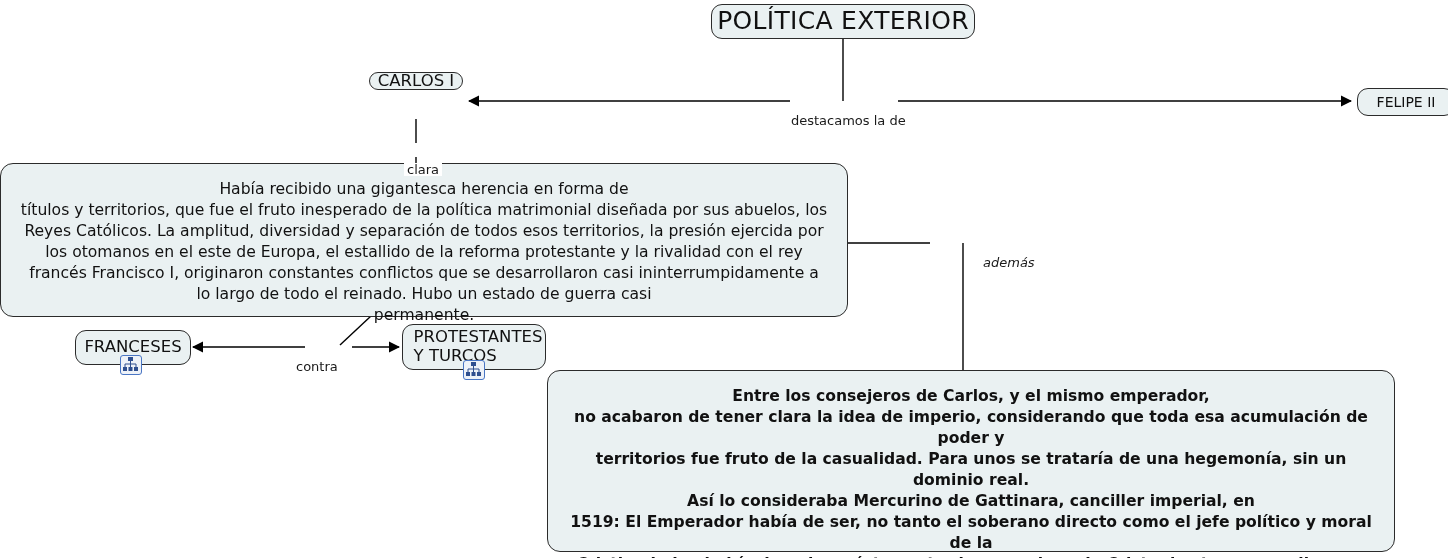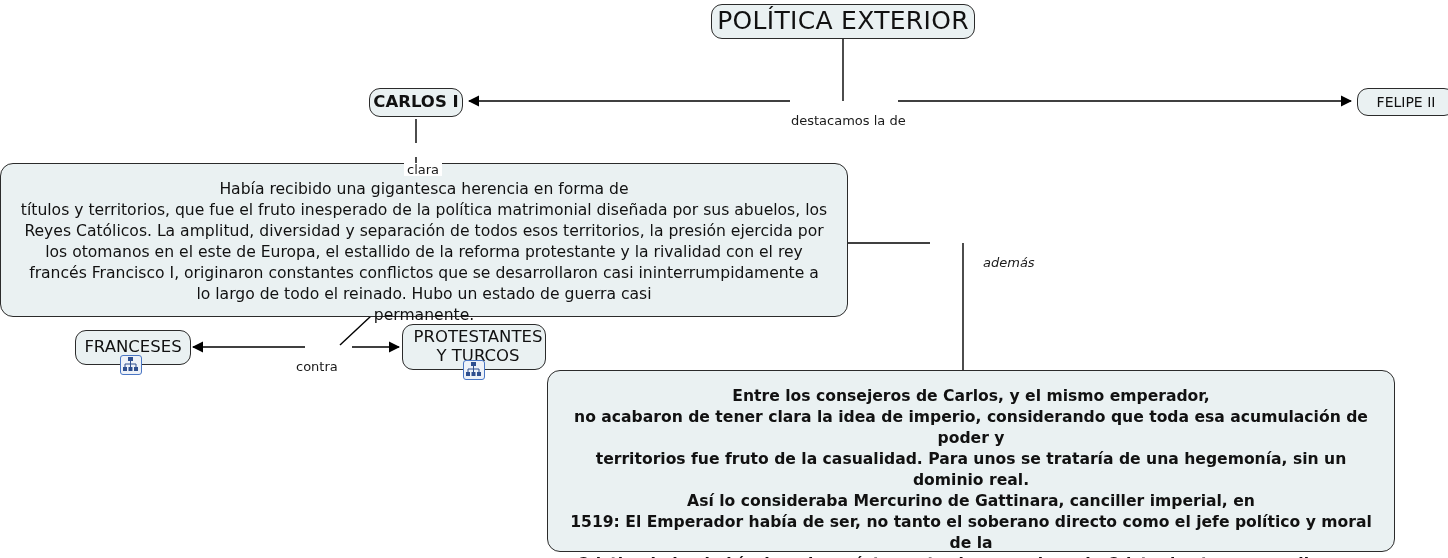--- a/index.html
+++ b/index.html
@@ -34,21 +34,20 @@
   
   .node {
     position: absolute;
     box-sizing: border-box;
     background: #eaf1f2;
     border: 1.6px solid #2b2b2b;
     border-radius: 11px;
     display: flex;
     align-items: center;
     justify-content: center;
-    text-align: center;
     line-height: 1.15;
     color: #111;
   }
 
   .node.title-node {
     font-size: 25px;
     letter-spacing: 0.3px;
   }
 
   .node.small-node {
@@ -124,21 +123,21 @@
 
     <path d="M 305 347 L 193 347" stroke="#000" stroke-width="1.6" fill="none" marker-end="url(#arrow)"></path>
 
     <path d="M 352 347 L 399 347" stroke="#000" stroke-width="1.6" fill="none" marker-end="url(#arrow)"></path>
   </svg>
 
   <div class="node title-node" style="left:711px; top:4px; width:264px; height:35px;">
     <span>POLÍTICA EXTERIOR</span>
   </div>
 
-  <div class="node small-node" style="left:369px; top:88px; width:94px; height:29px;font-weight:bold;">
+  <div class="node small-node" style="left:369px; top:72px; width:94px; height:18px;">
     <span>CARLOS I</span>
   </div>
 
   <div class="node small-node" style="left:1357px; top:88px; width:98px; height:28px; font-size:14px;">
     <span>FELIPE II</span>
   </div>
 
   <div class="node para-node" style="left:0px; top:163px; width:848px; height:154px;">
     <span class="para-text">Había recibido una gigantesca herencia en forma de
 títulos y territorios, que fue el fruto inesperado de la política matrimonial diseñada por sus abuelos, los

